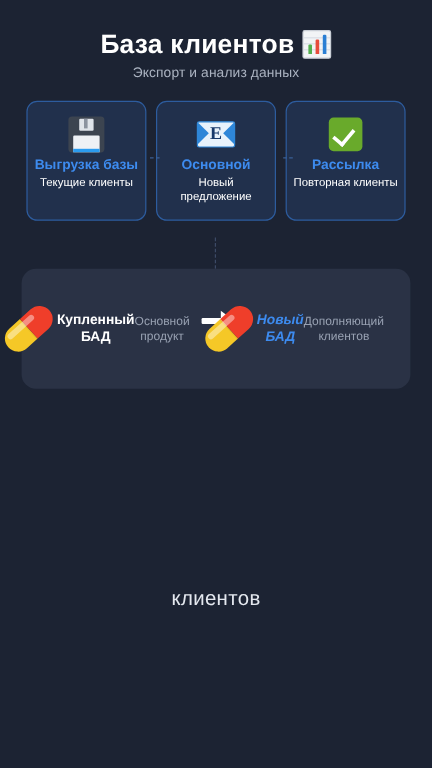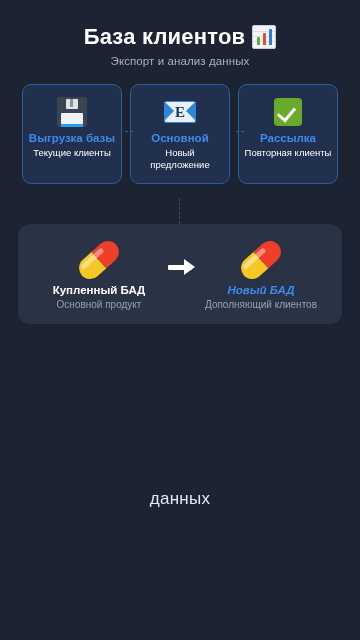--- a/index.html
+++ b/index.html
@@ -281,22 +281,23 @@
     border-radius: 12px;
     display: flex;
     align-items: center;
     justify-content: space-between;
     padding: 0 22px;
   }
 
   .product {
     width: 118px;
     display: flex;
-    flex-direction: column;
-    align-items: center;
+    flex-direction: row;
+    align-items: center;
+    justify-content: flex-end;
   }
 
   .product-art {
     height: 46px;
     display: flex;
     align-items: center;
     justify-content: center;
   }
 
   .product-title {
@@ -439,15 +440,15 @@
           <span class="half right"></span>
           <span class="gloss"></span>
         </span>
       </div>
       <div class="product-title accent">Новый БАД</div>
       <div class="product-sub">Дополняющий клиентов</div>
     </div>
 
   </div>
 
-  <div class="caption">данных</div>
+  <div class="caption">клиентов</div>
 
 </div>
 
 </body></html>

